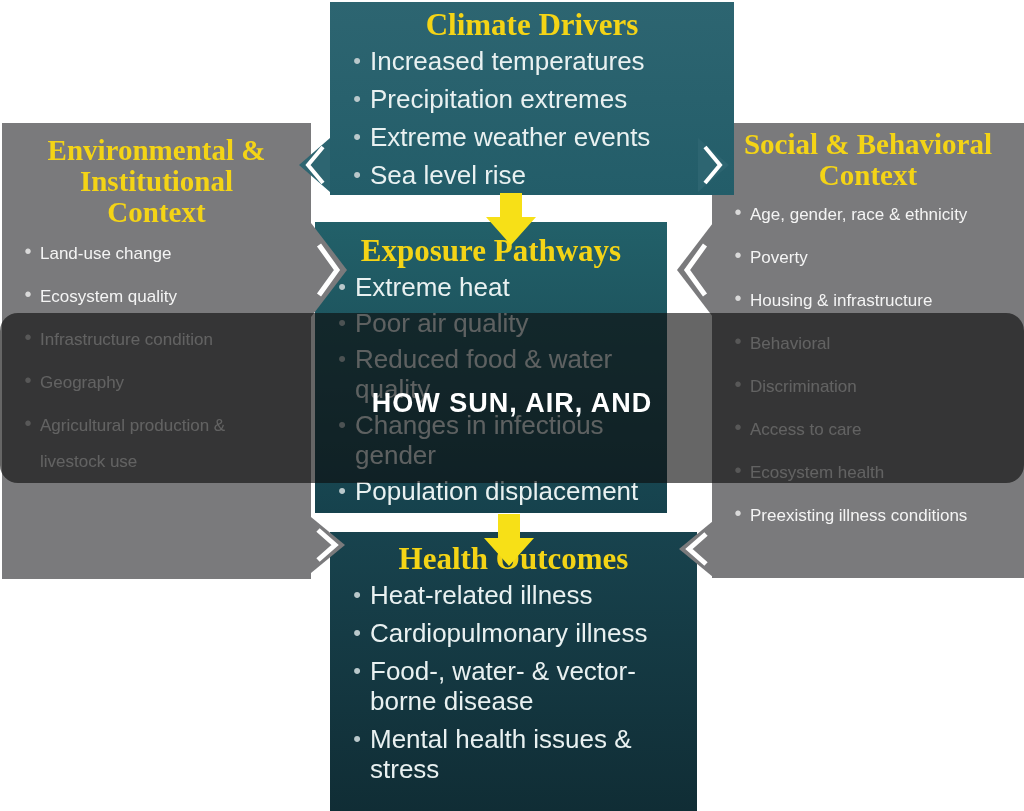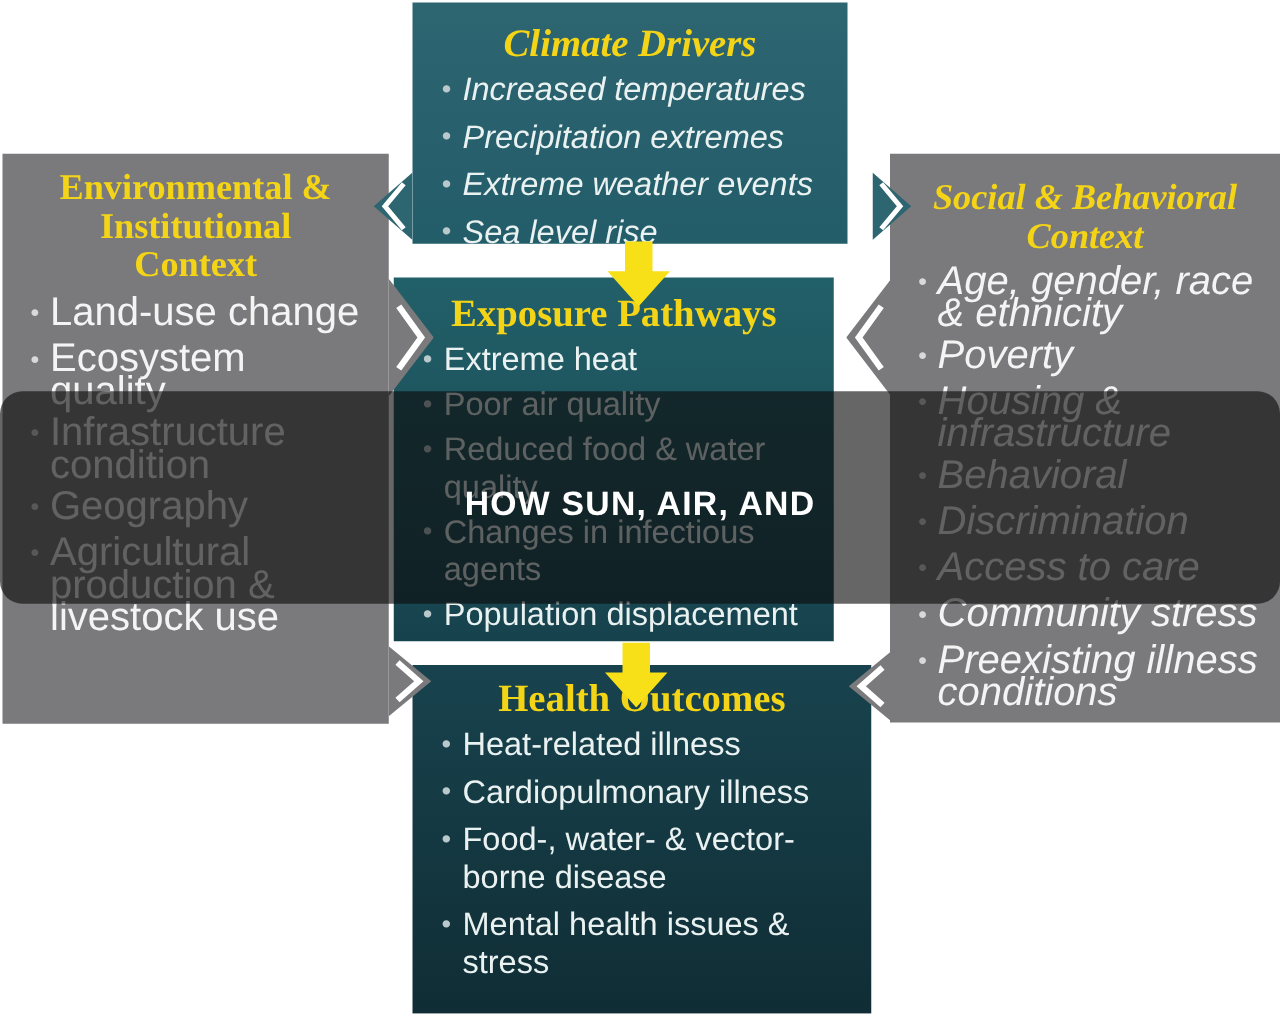--- a/index.html
+++ b/index.html
@@ -23,28 +23,28 @@
   .txt{flex:1 1 auto;}
   
   .c-rows{padding:4px 6px 0 14px;}
   .c-rows .row{margin-bottom:8px;}
   .c-rows .dot{width:26px;font-size:22px;line-height:30px;color:#b9c8cb;}
   .c-rows .txt{font-size:26px;line-height:30px;max-width:322px;}
   #box-exposure .c-rows .row{margin-bottom:6px;}
   
   .s-rows .row{margin-bottom:7px;}
   .s-rows .dot{width:24px;font-size:20px;line-height:30px;color:#d9d9d9;}
-  .s-rows .txt{font-size:32px;line-height:26px;}
+  .s-rows .txt{font-size:17px;line-height:36px;}
   #box-left .s-rows{padding:8px 21px 0 14px;}
   #box-left .s-rows .txt{max-width:250px;}
   #box-right .s-rows{padding:6px 8px 0 14px;}
   #box-right .s-rows .txt{max-width:276px;}
-  #box-climate{left:330px;top:2px;width:348px;height:193px;padding-top:16px;font-style:italic;}
+  #box-climate{left:330px;top:2px;width:404px;height:193px;padding-top:6px;}
   #box-left{left:2px;top:123px;width:309px;height:456px;padding-top:12px;}
-  #box-right{left:712px;top:123px;width:312px;height:455px;padding-top:20px;font-style:italic;}
+  #box-right{left:712px;top:123px;width:312px;height:455px;padding-top:6px;}
   #box-exposure{left:315px;top:222px;width:352px;height:291px;padding-top:12px;}
   #box-health{left:330px;top:532px;width:367px;height:279px;padding-top:10px;}
   .junction{position:absolute;z-index:2;}
   .yarrow{position:absolute;z-index:2;}
   #overlay{
     position:absolute;left:0;top:313px;width:1024px;height:170px;z-index:5;
     background:rgba(12,12,12,0.63);
     display:flex;flex-direction:row;align-items:center;justify-content:center;
     padding-top:10px;box-sizing:border-box;border-radius:18px;
   }
@@ -116,21 +116,21 @@
       <div class="row">
           <span class="dot">•</span>
           <span class="txt">Discrimination</span>
         </div>
       <div class="row">
           <span class="dot">•</span>
           <span class="txt">Access to care</span>
         </div>
       <div class="row">
           <span class="dot">•</span>
-          <span class="txt">Community stress</span>
+          <span class="txt">Ecosystem health</span>
         </div>
       <div class="row">
           <span class="dot">•</span>
           <span class="txt">Preexisting illness conditions</span>
         </div>
     </div>
   </div>
 
   <div class="box teal-box" id="box-climate">
     <div class="box-title center-title">Climate Drivers</div>
@@ -164,21 +164,21 @@
       <div class="row">
           <span class="dot">•</span>
           <span class="txt">Poor air quality</span>
         </div>
       <div class="row">
           <span class="dot">•</span>
           <span class="txt">Reduced food &amp; water quality</span>
         </div>
       <div class="row">
           <span class="dot">•</span>
-          <span class="txt">Changes in infectious agents</span>
+          <span class="txt">Changes in infectious gender</span>
         </div>
       <div class="row">
           <span class="dot">•</span>
           <span class="txt">Population displacement</span>
         </div>
     </div>
   </div>
 
   <div class="box" id="box-health" style="background:linear-gradient(#18434e,#102d35);color:#e9f1f1;">
     <div class="box-title center-title">Health Outcomes</div>

